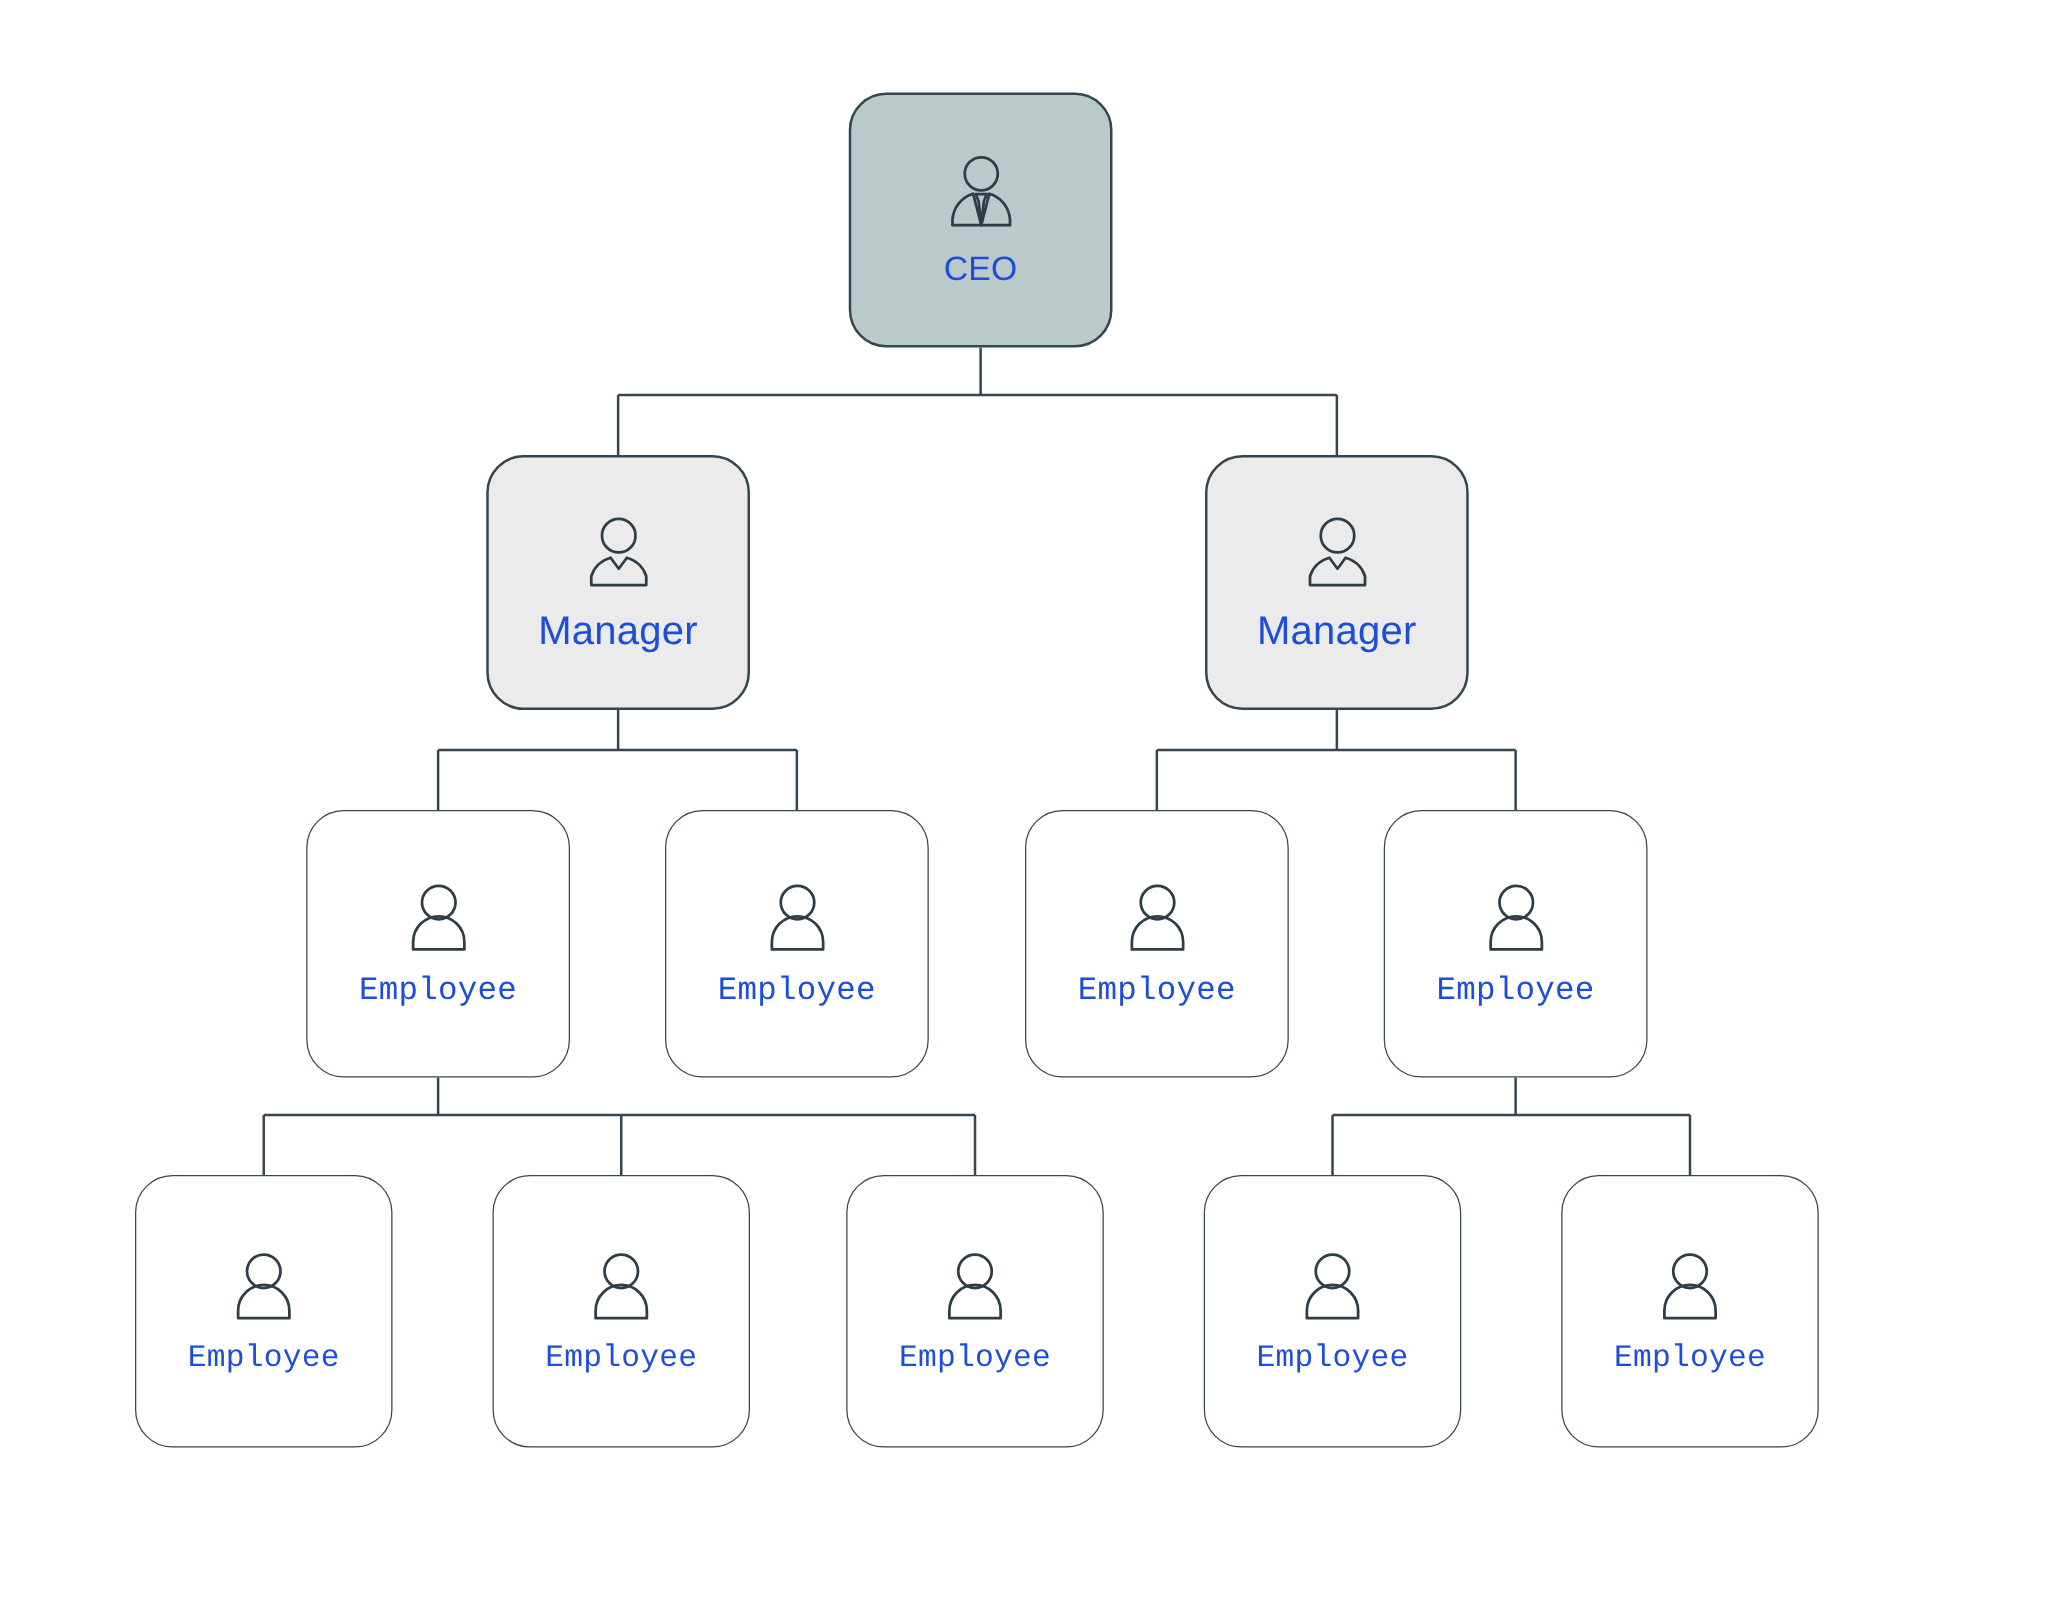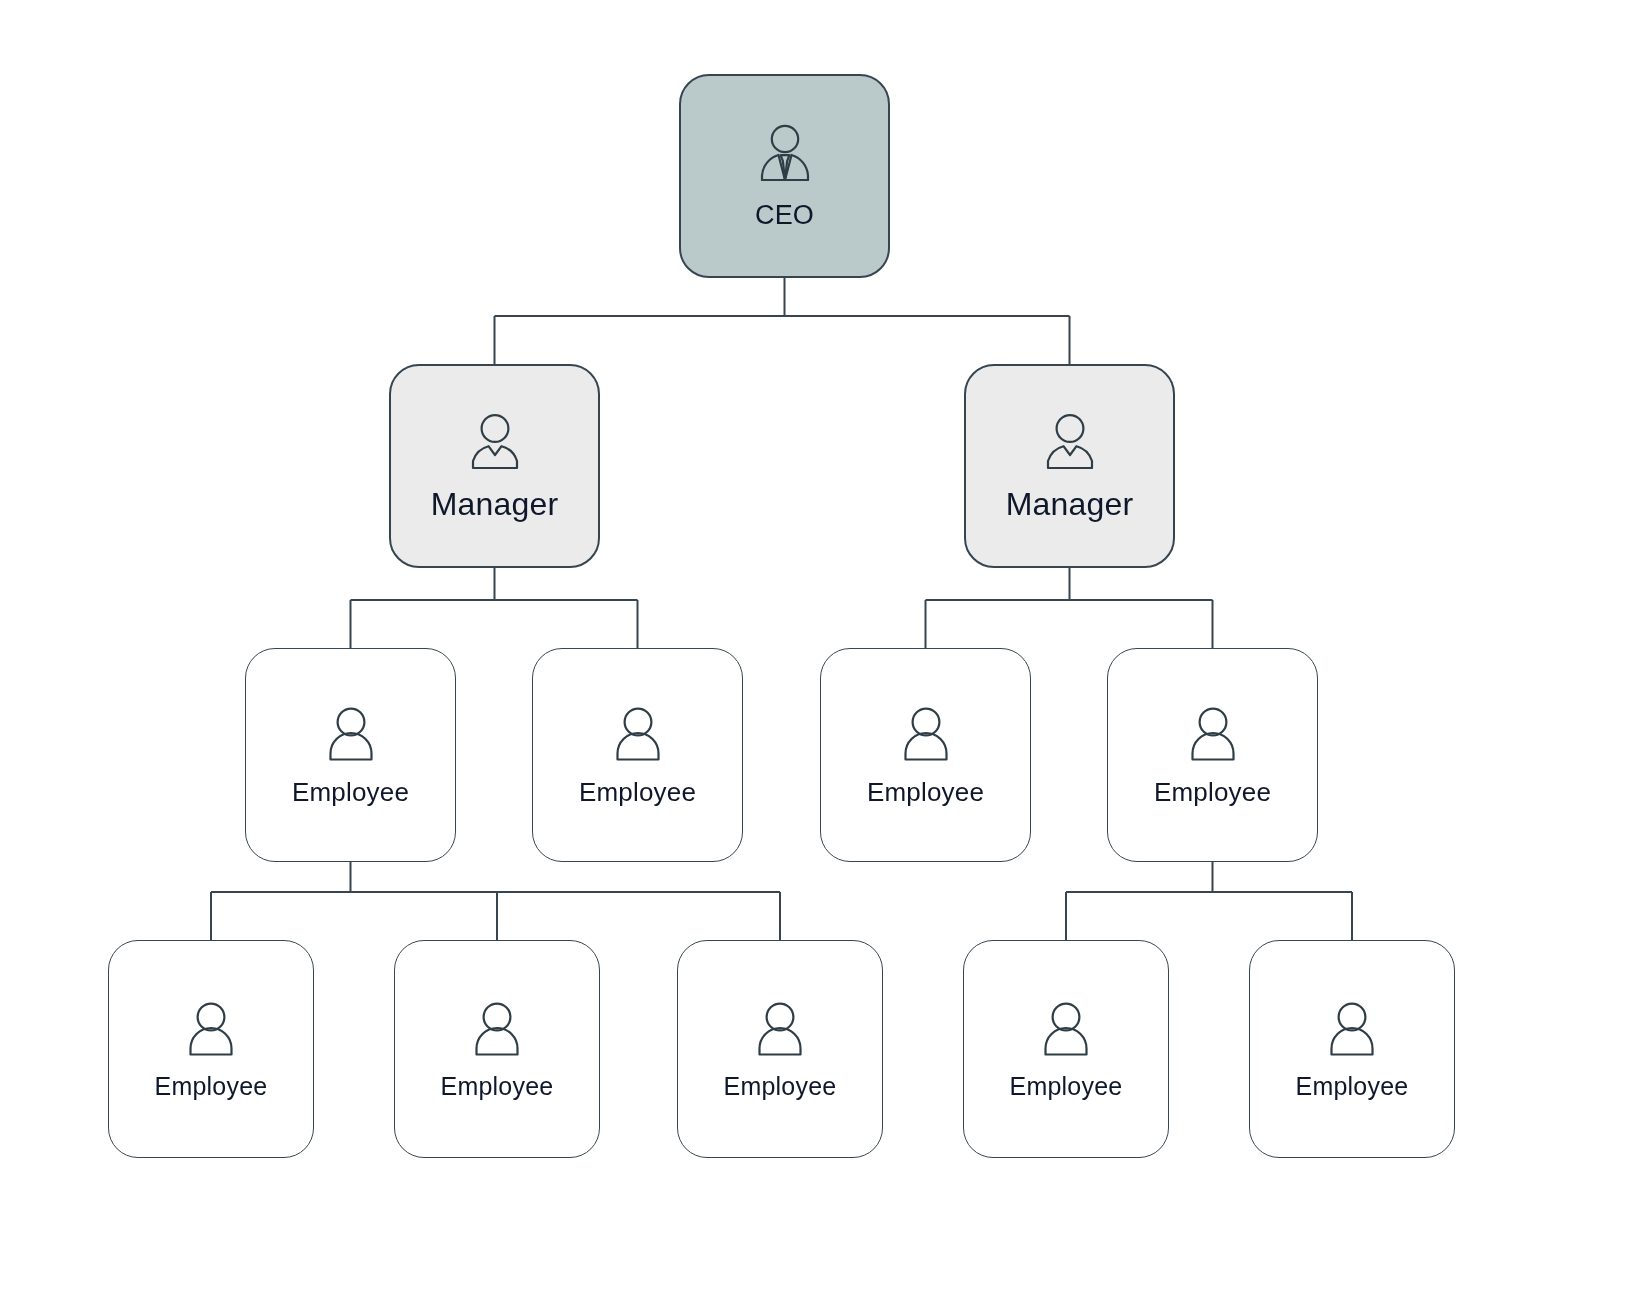--- a/index.html
+++ b/index.html
@@ -49,27 +49,27 @@
     border-color: #37474f;
     border-width: 1.6px;
   }
   .node-icon {
     display: block;
     line-height: 0;
     margin-bottom: 12px;
   }
   .node-label {
     font-family: "Liberation Sans", sans-serif;
-    color: #0f172a;
+    color: #1d4ed8;
     letter-spacing: 0.2px;
     white-space: nowrap;
   }
   .node.ceo .node-label { font-size: 27px; }
   .node.manager .node-label { font-size: 32px; }
-  .node.employee .node-label { font-size: 26px; }
+  .node.employee .node-label { font-size: 26px; font-family: Liberation Mono, monospace; }
   .node.employee.small .node-label { font-size: 25px; }
 </style>
 </head>
 <body>
 
 <div id="chart-canvas">
   <svg id="connector-layer" viewBox="0 0 1644 1292" width="1644" height="1292">
       <path d="M 784.5 278 L 784.5 316" fill="none" stroke="#36454f" stroke-width="2"></path>
       <path d="M 494.5 316 L 1069.5 316" fill="none" stroke="#36454f" stroke-width="2"></path>
       <path d="M 494.5 316 L 494.5 364" fill="none" stroke="#36454f" stroke-width="2"></path>

